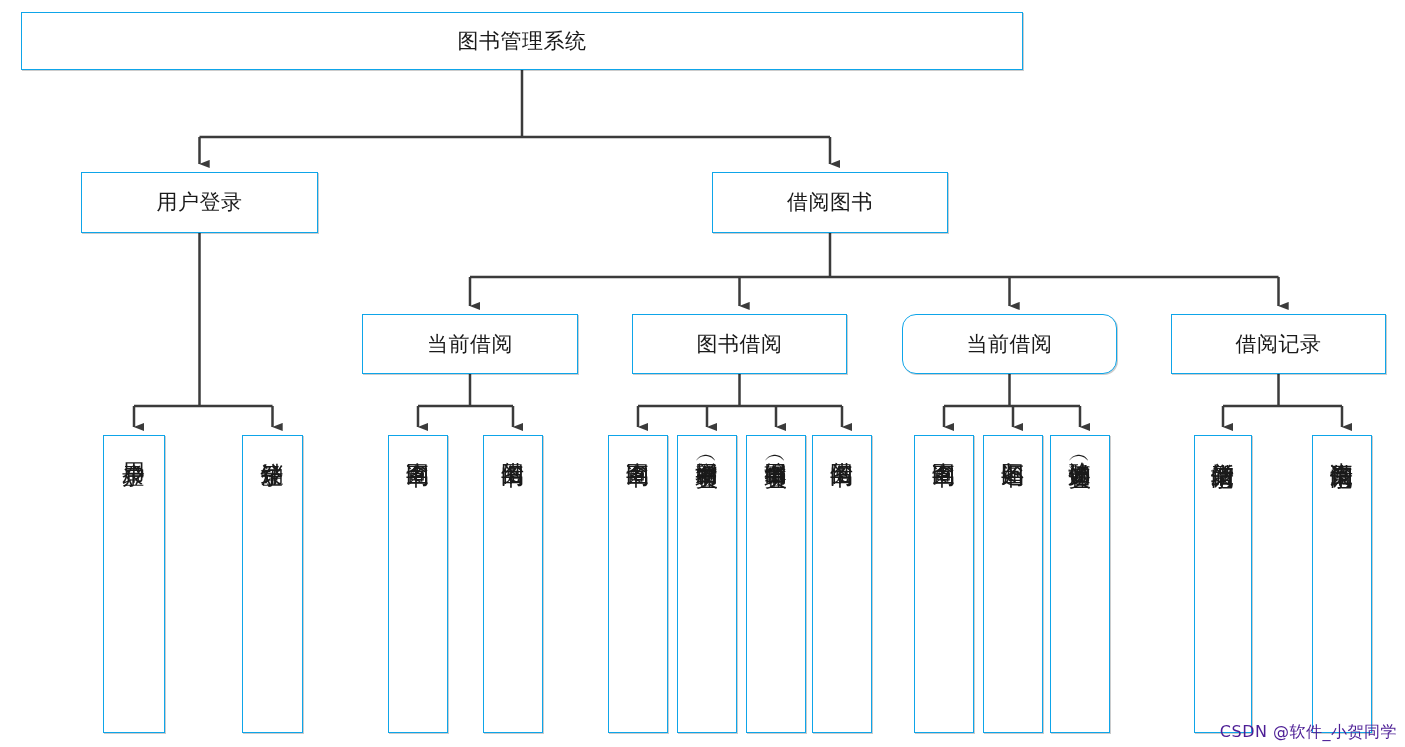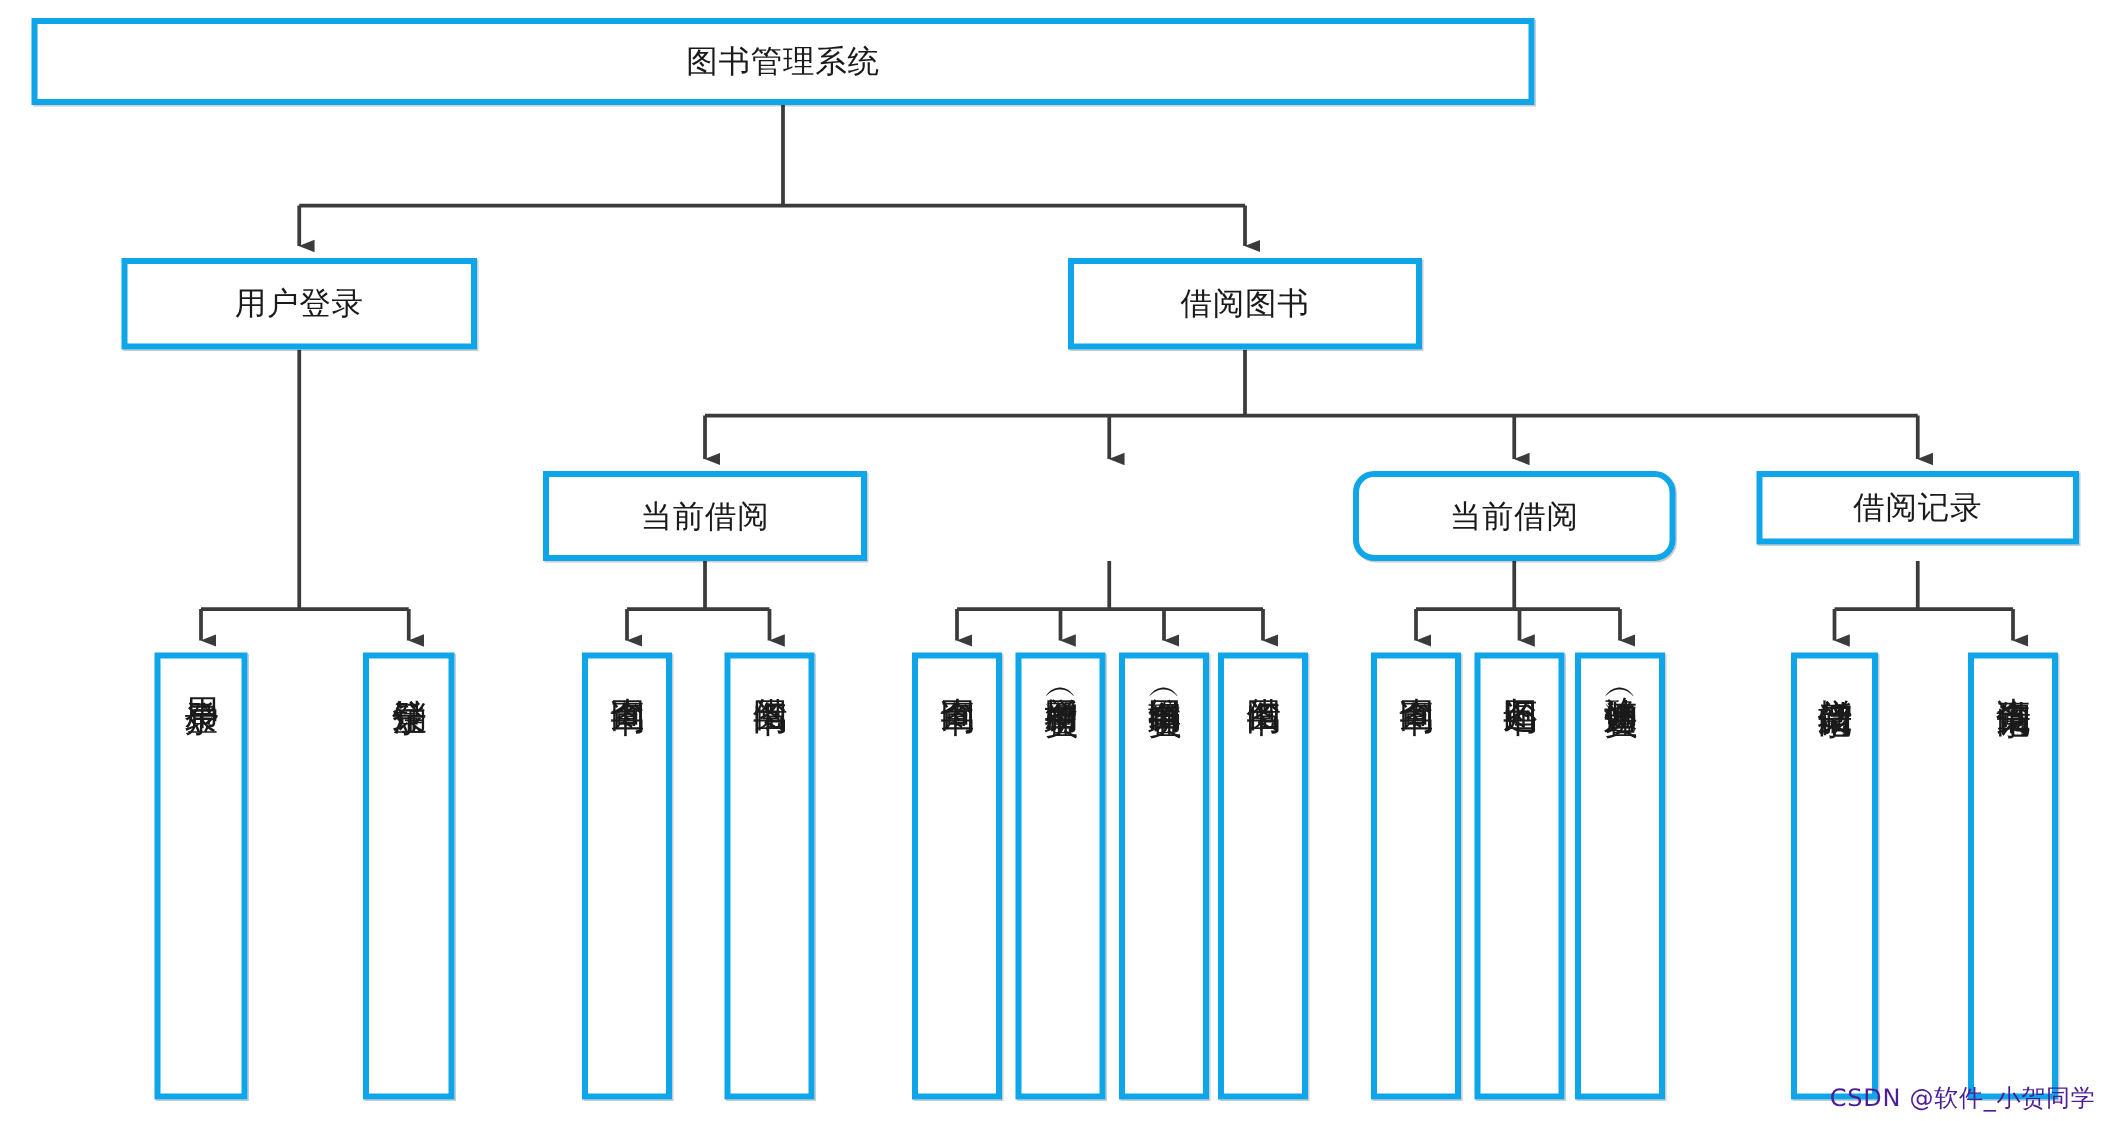--- a/index.html
+++ b/index.html
@@ -23,21 +23,21 @@
     position: absolute;
     left: 0;
     top: 0;
     width: 1405px;
     height: 747px;
     pointer-events: none;
   }
   .node {
     position: absolute;
     box-sizing: border-box;
-    border: 4px solid #0ea5e9;
+    border: 1px solid #0ea5e9;
     background: #ffffff;
     display: flex;
     align-items: center;
     justify-content: center;
     color: #1a1a1a;
     box-shadow: 1px 1px 0 rgba(0,0,0,0.20);
   }
   .node .label {
     display: block;
     text-align: center;
@@ -137,24 +137,27 @@
   <div class="node horizontal" style="left:81px; top:172px; width:237px; height:61px;">
     <span class="label">用户登录</span>
   </div>
   <div class="node horizontal" style="left:712px; top:172px; width:236px; height:61px;">
     <span class="label">借阅图书</span>
   </div>
 
   <div class="node horizontal" style="left:362px; top:314px; width:216px; height:60px;">
     <span class="label">当前借阅</span>
   </div>
+  <div class="node horizontal" style="left:632px; top:314px; width:215px; height:60px;">
+    <span class="label">图书借阅</span>
+  </div>
   <div class="node horizontal" style="left:902px; top:314px; width:215px; height:60px;border-radius:14px;">
     <span class="label">当前借阅</span>
   </div>
-  <div class="node horizontal" style="left:1171px; top:314px; width:215px; height:49px;">
+  <div class="node horizontal" style="left:1171px; top:314px; width:215px; height:60px;">
     <span class="label">借阅记录</span>
   </div>
 
   <div class="node vertical" style="left:103px; top:435px; width:62px; height:298px;">
     <span class="label">用户登录</span>
   </div>
   <div class="node vertical" style="left:242px; top:435px; width:61px; height:298px;">
     <span class="label">注销登录</span>
   </div>
   <div class="node vertical" style="left:388px; top:435px; width:60px; height:298px;">

